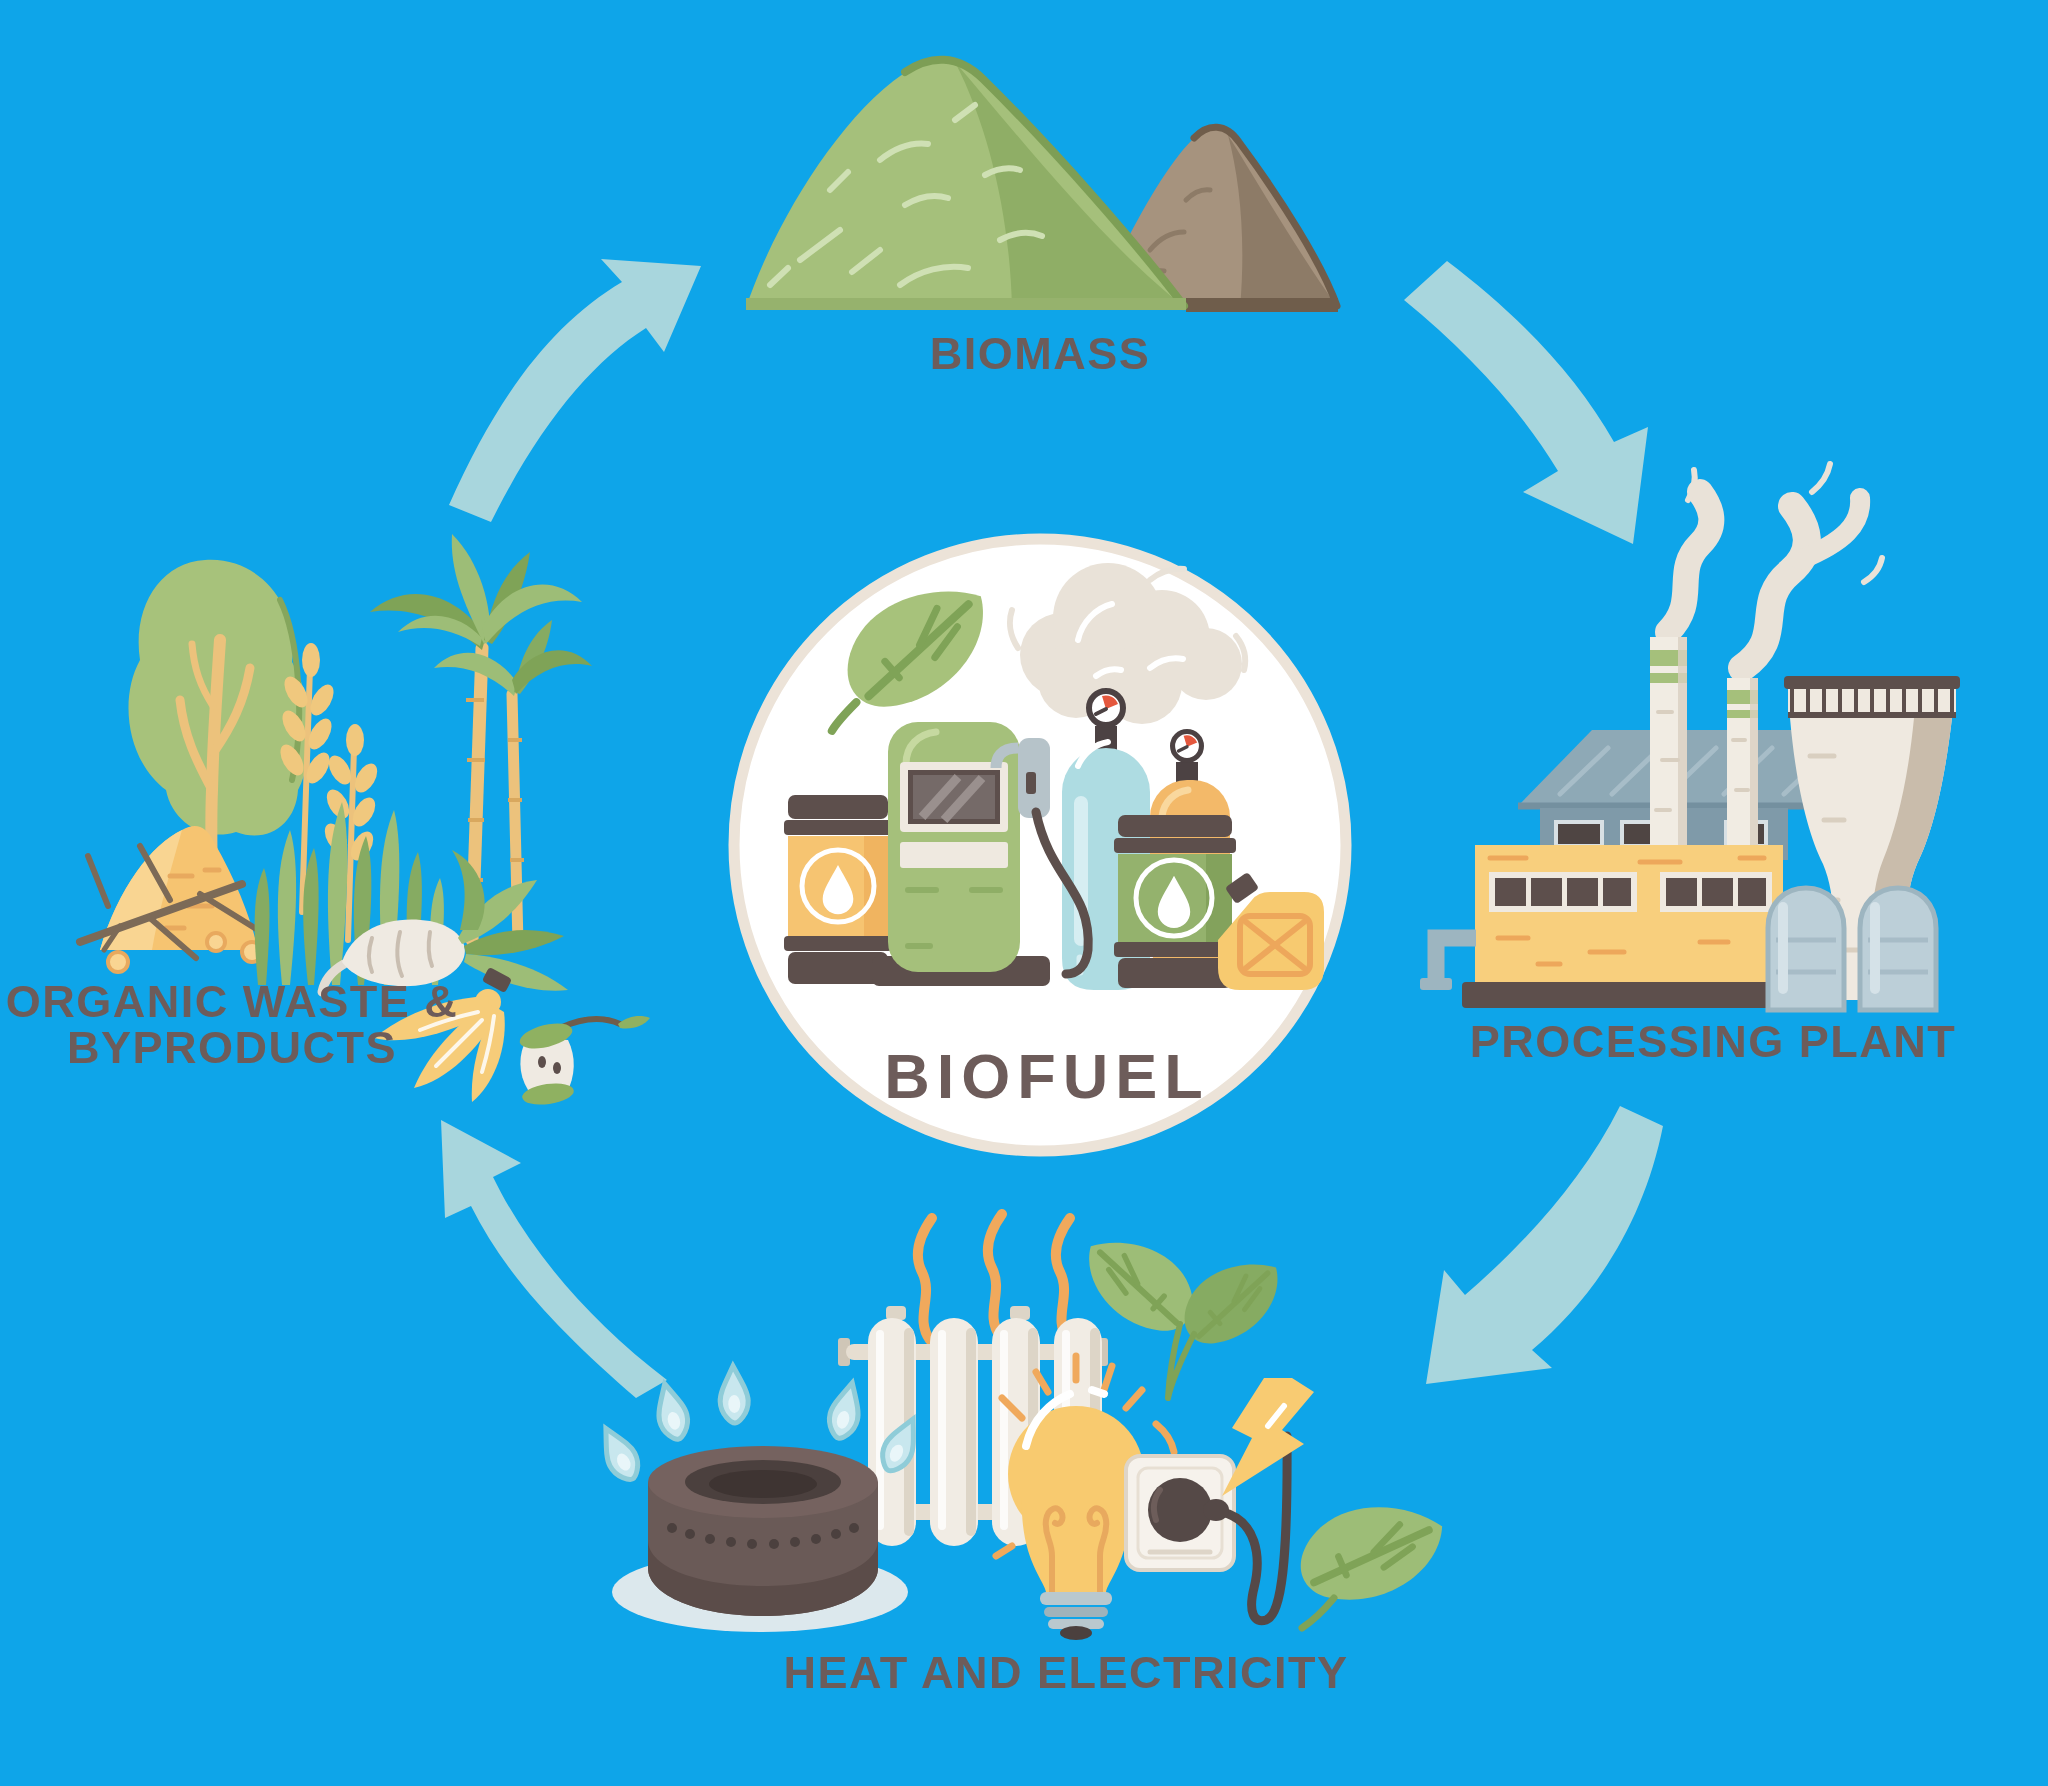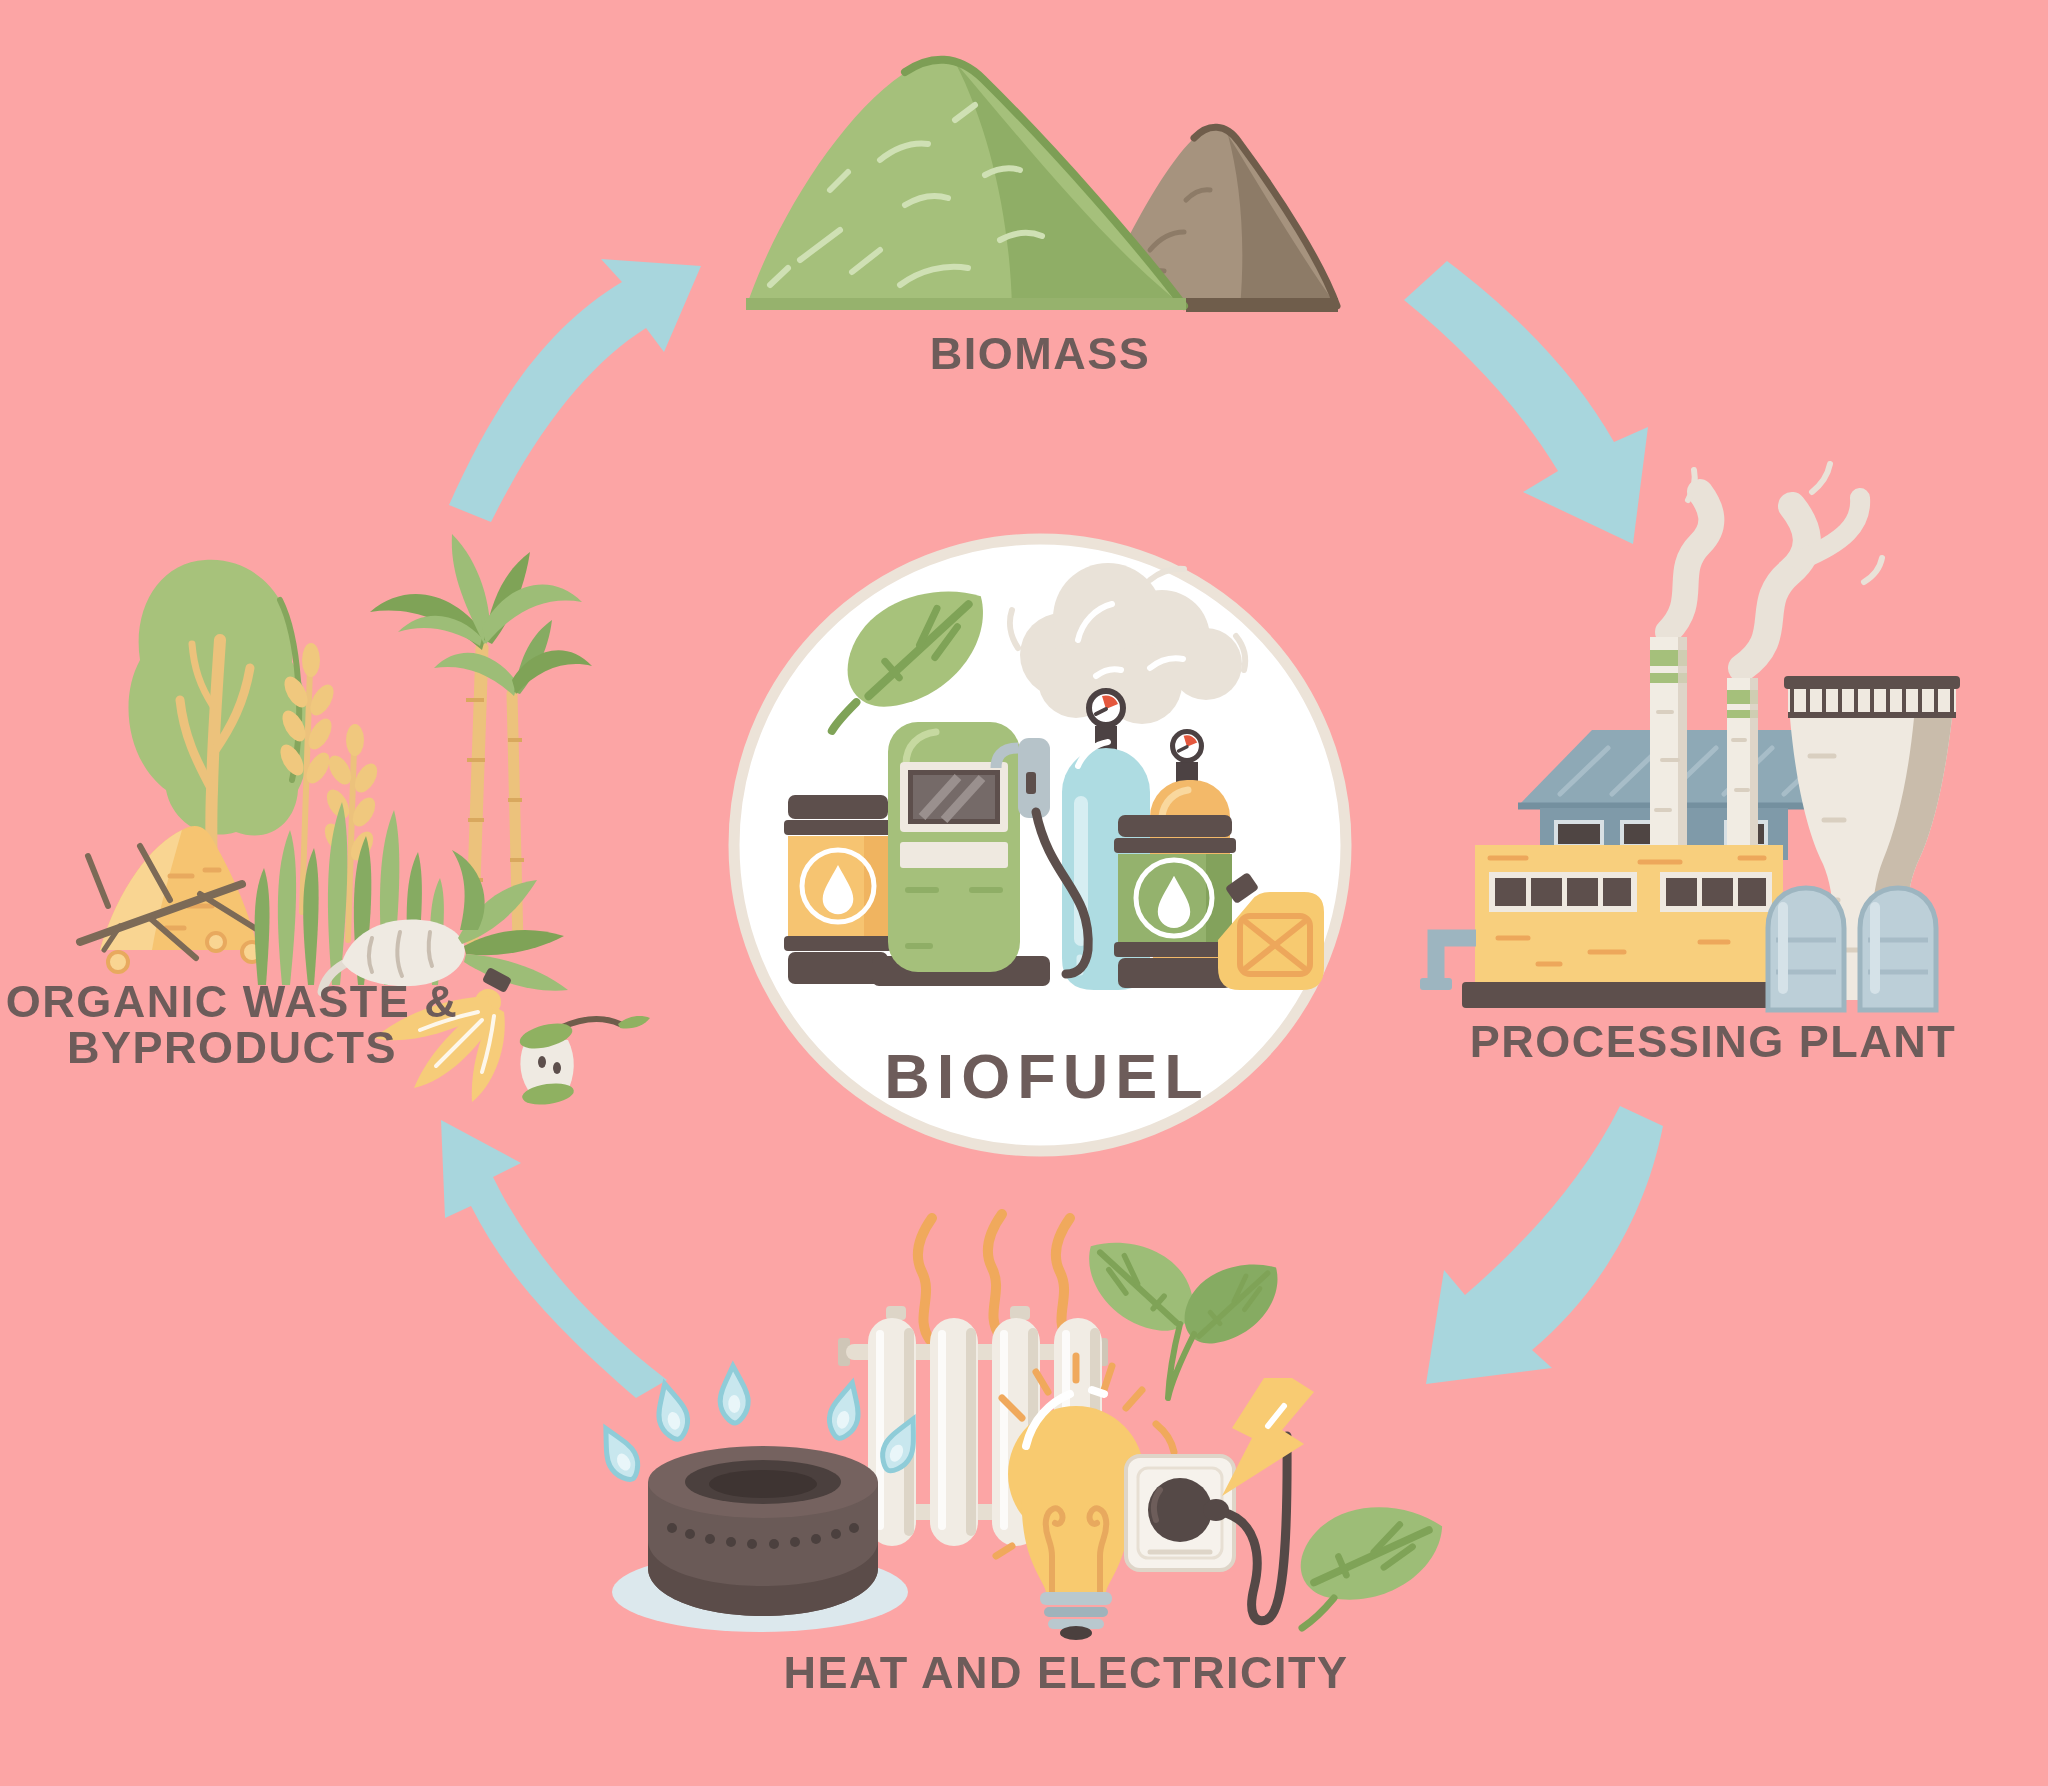--- a/index.html
+++ b/index.html
@@ -1,16 +1,16 @@
 <!DOCTYPE html>
 <html><head>
 <meta charset="utf-8">
 <style>
   html,body{margin:0;padding:0;background:#ffffff;}
-  .stage{width:2048px;height:1786px;position:relative;background:#fca5a5;overflow:hidden;}
+  .stage{width:2048px;height:1786px;position:relative;background:#0ea5e9;overflow:hidden;}
   svg{display:block;font-family:"Liberation Sans", sans-serif;}
   .node-label{font-family:"Liberation Sans", sans-serif;font-size:45px;font-weight:600;letter-spacing:1.5px;}
   .center-label{font-family:"Liberation Sans", sans-serif;font-size:63px;font-weight:700;letter-spacing:7px;}
 </style>
 </head>
 <body>
 
 <div class="stage">
 <svg width="2048" height="1786" viewBox="0 0 2048 1786">
 

